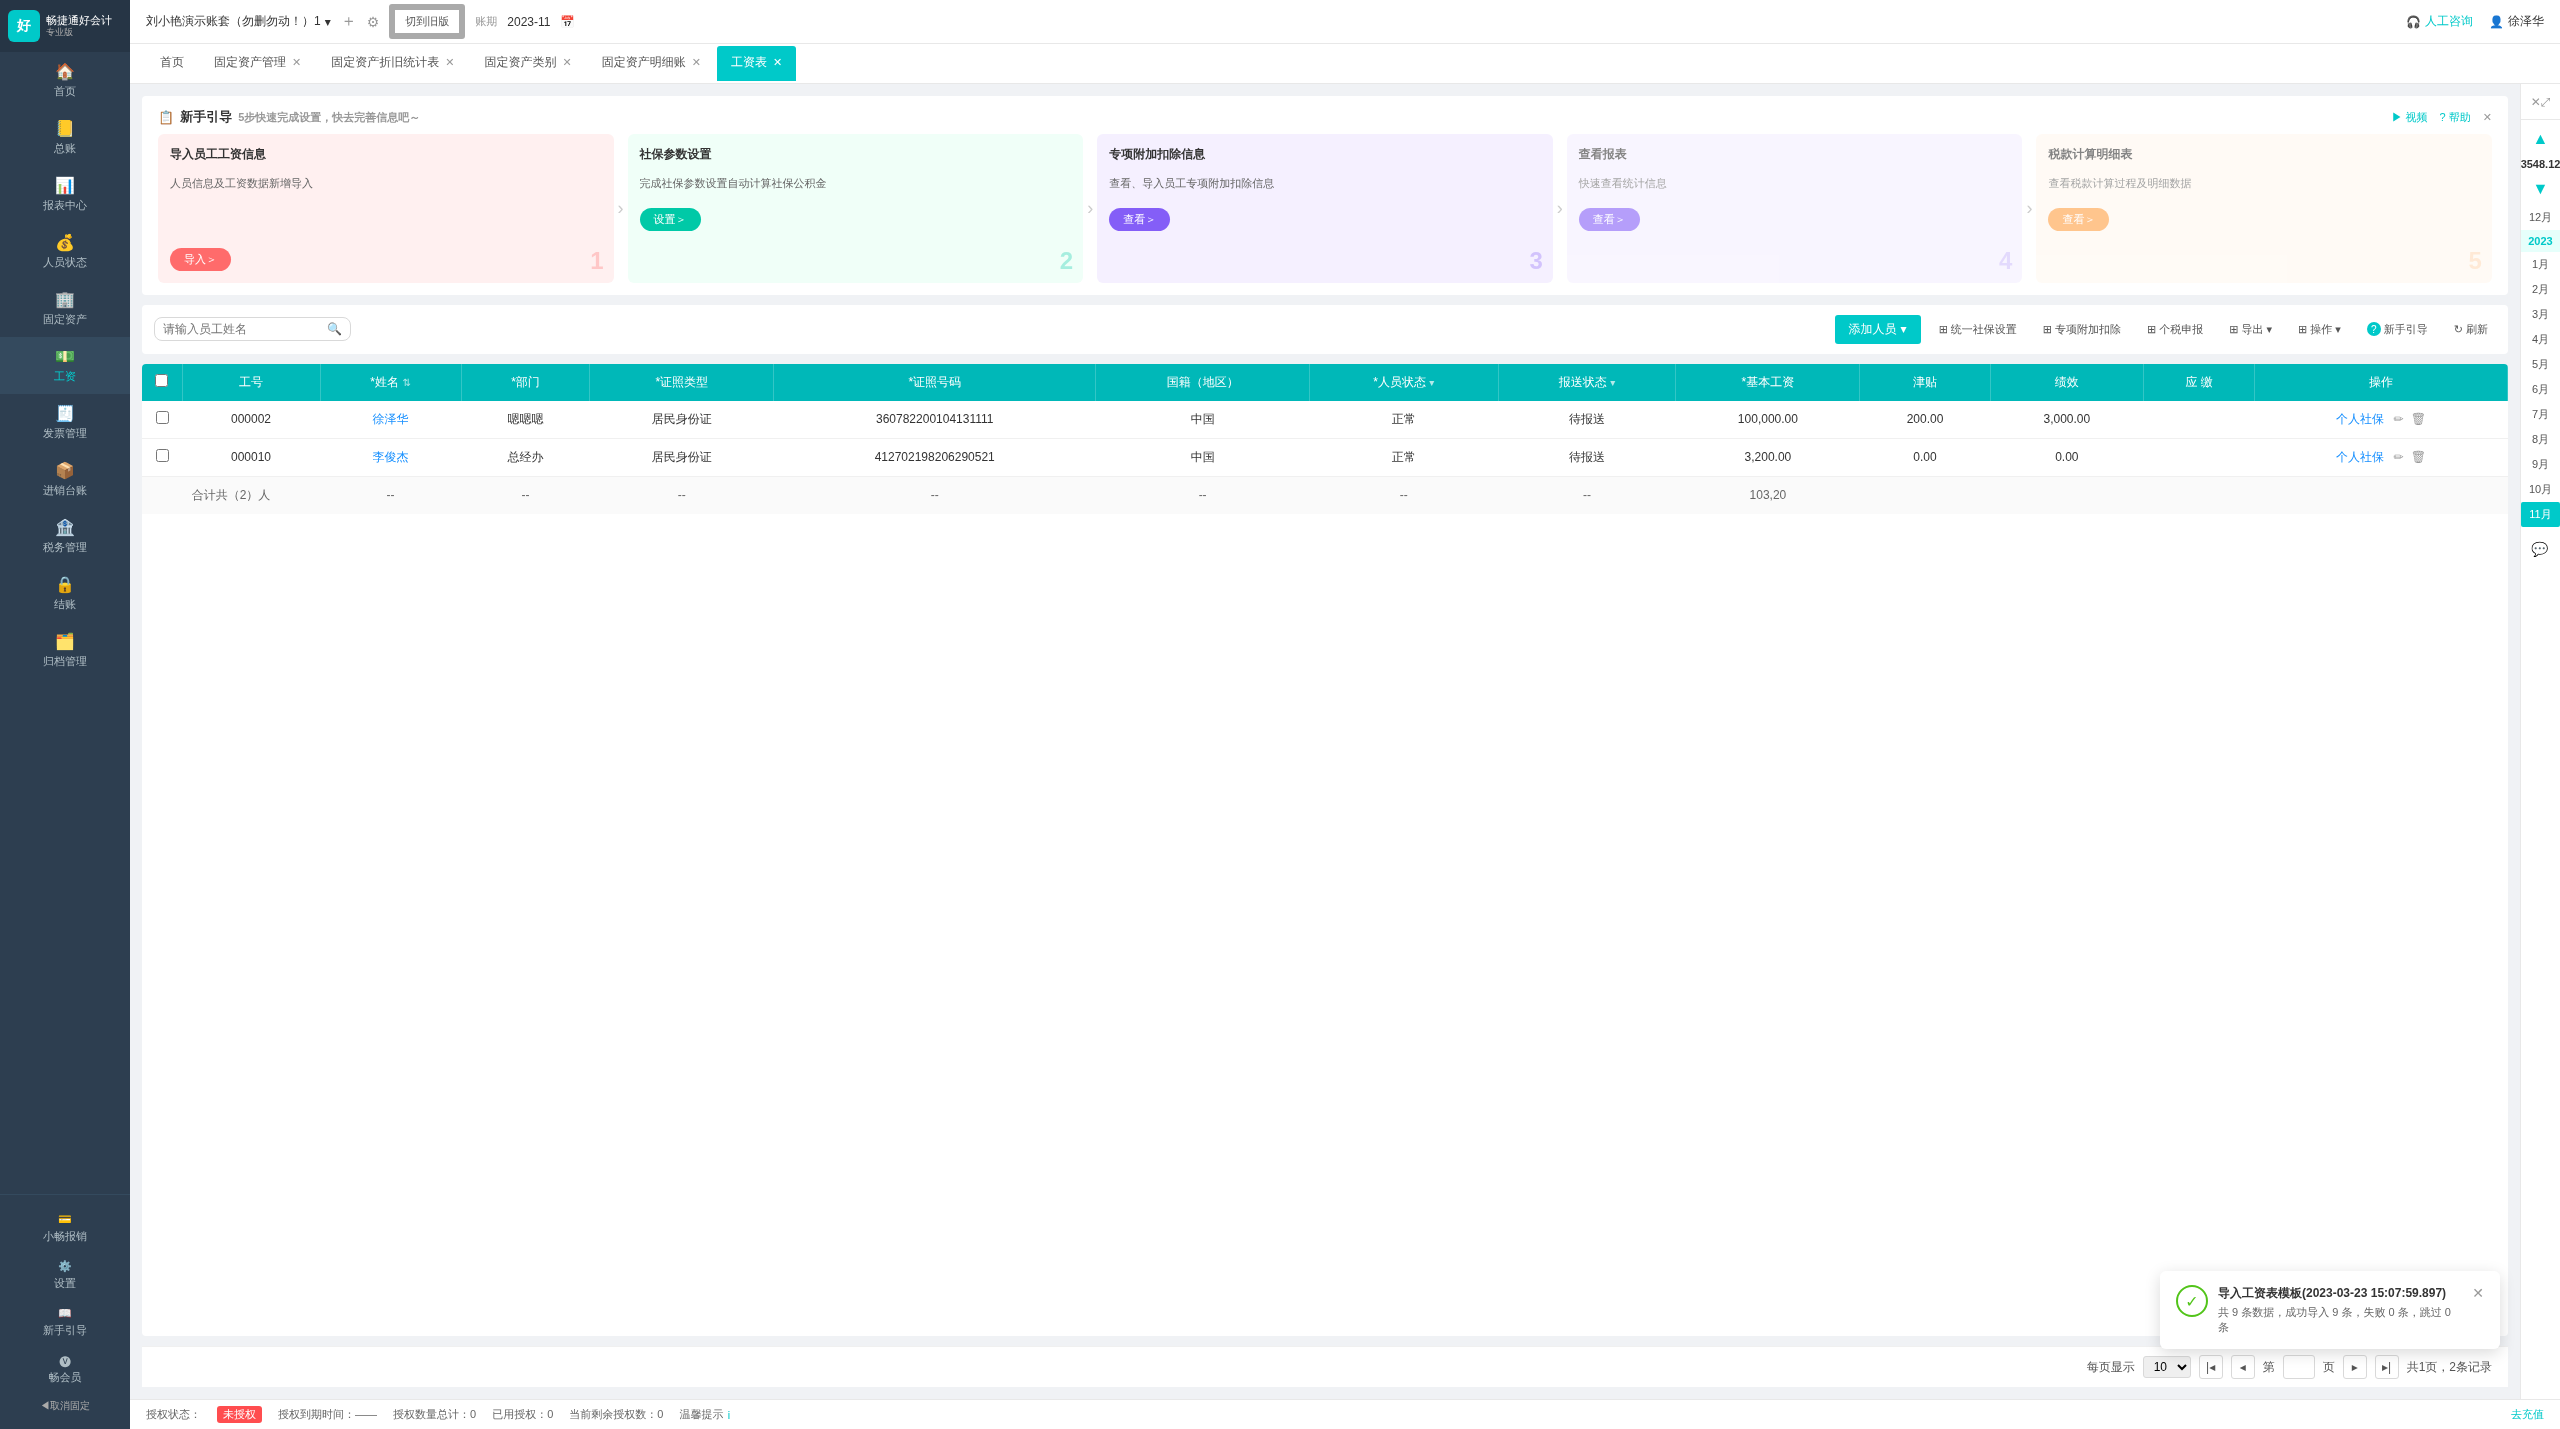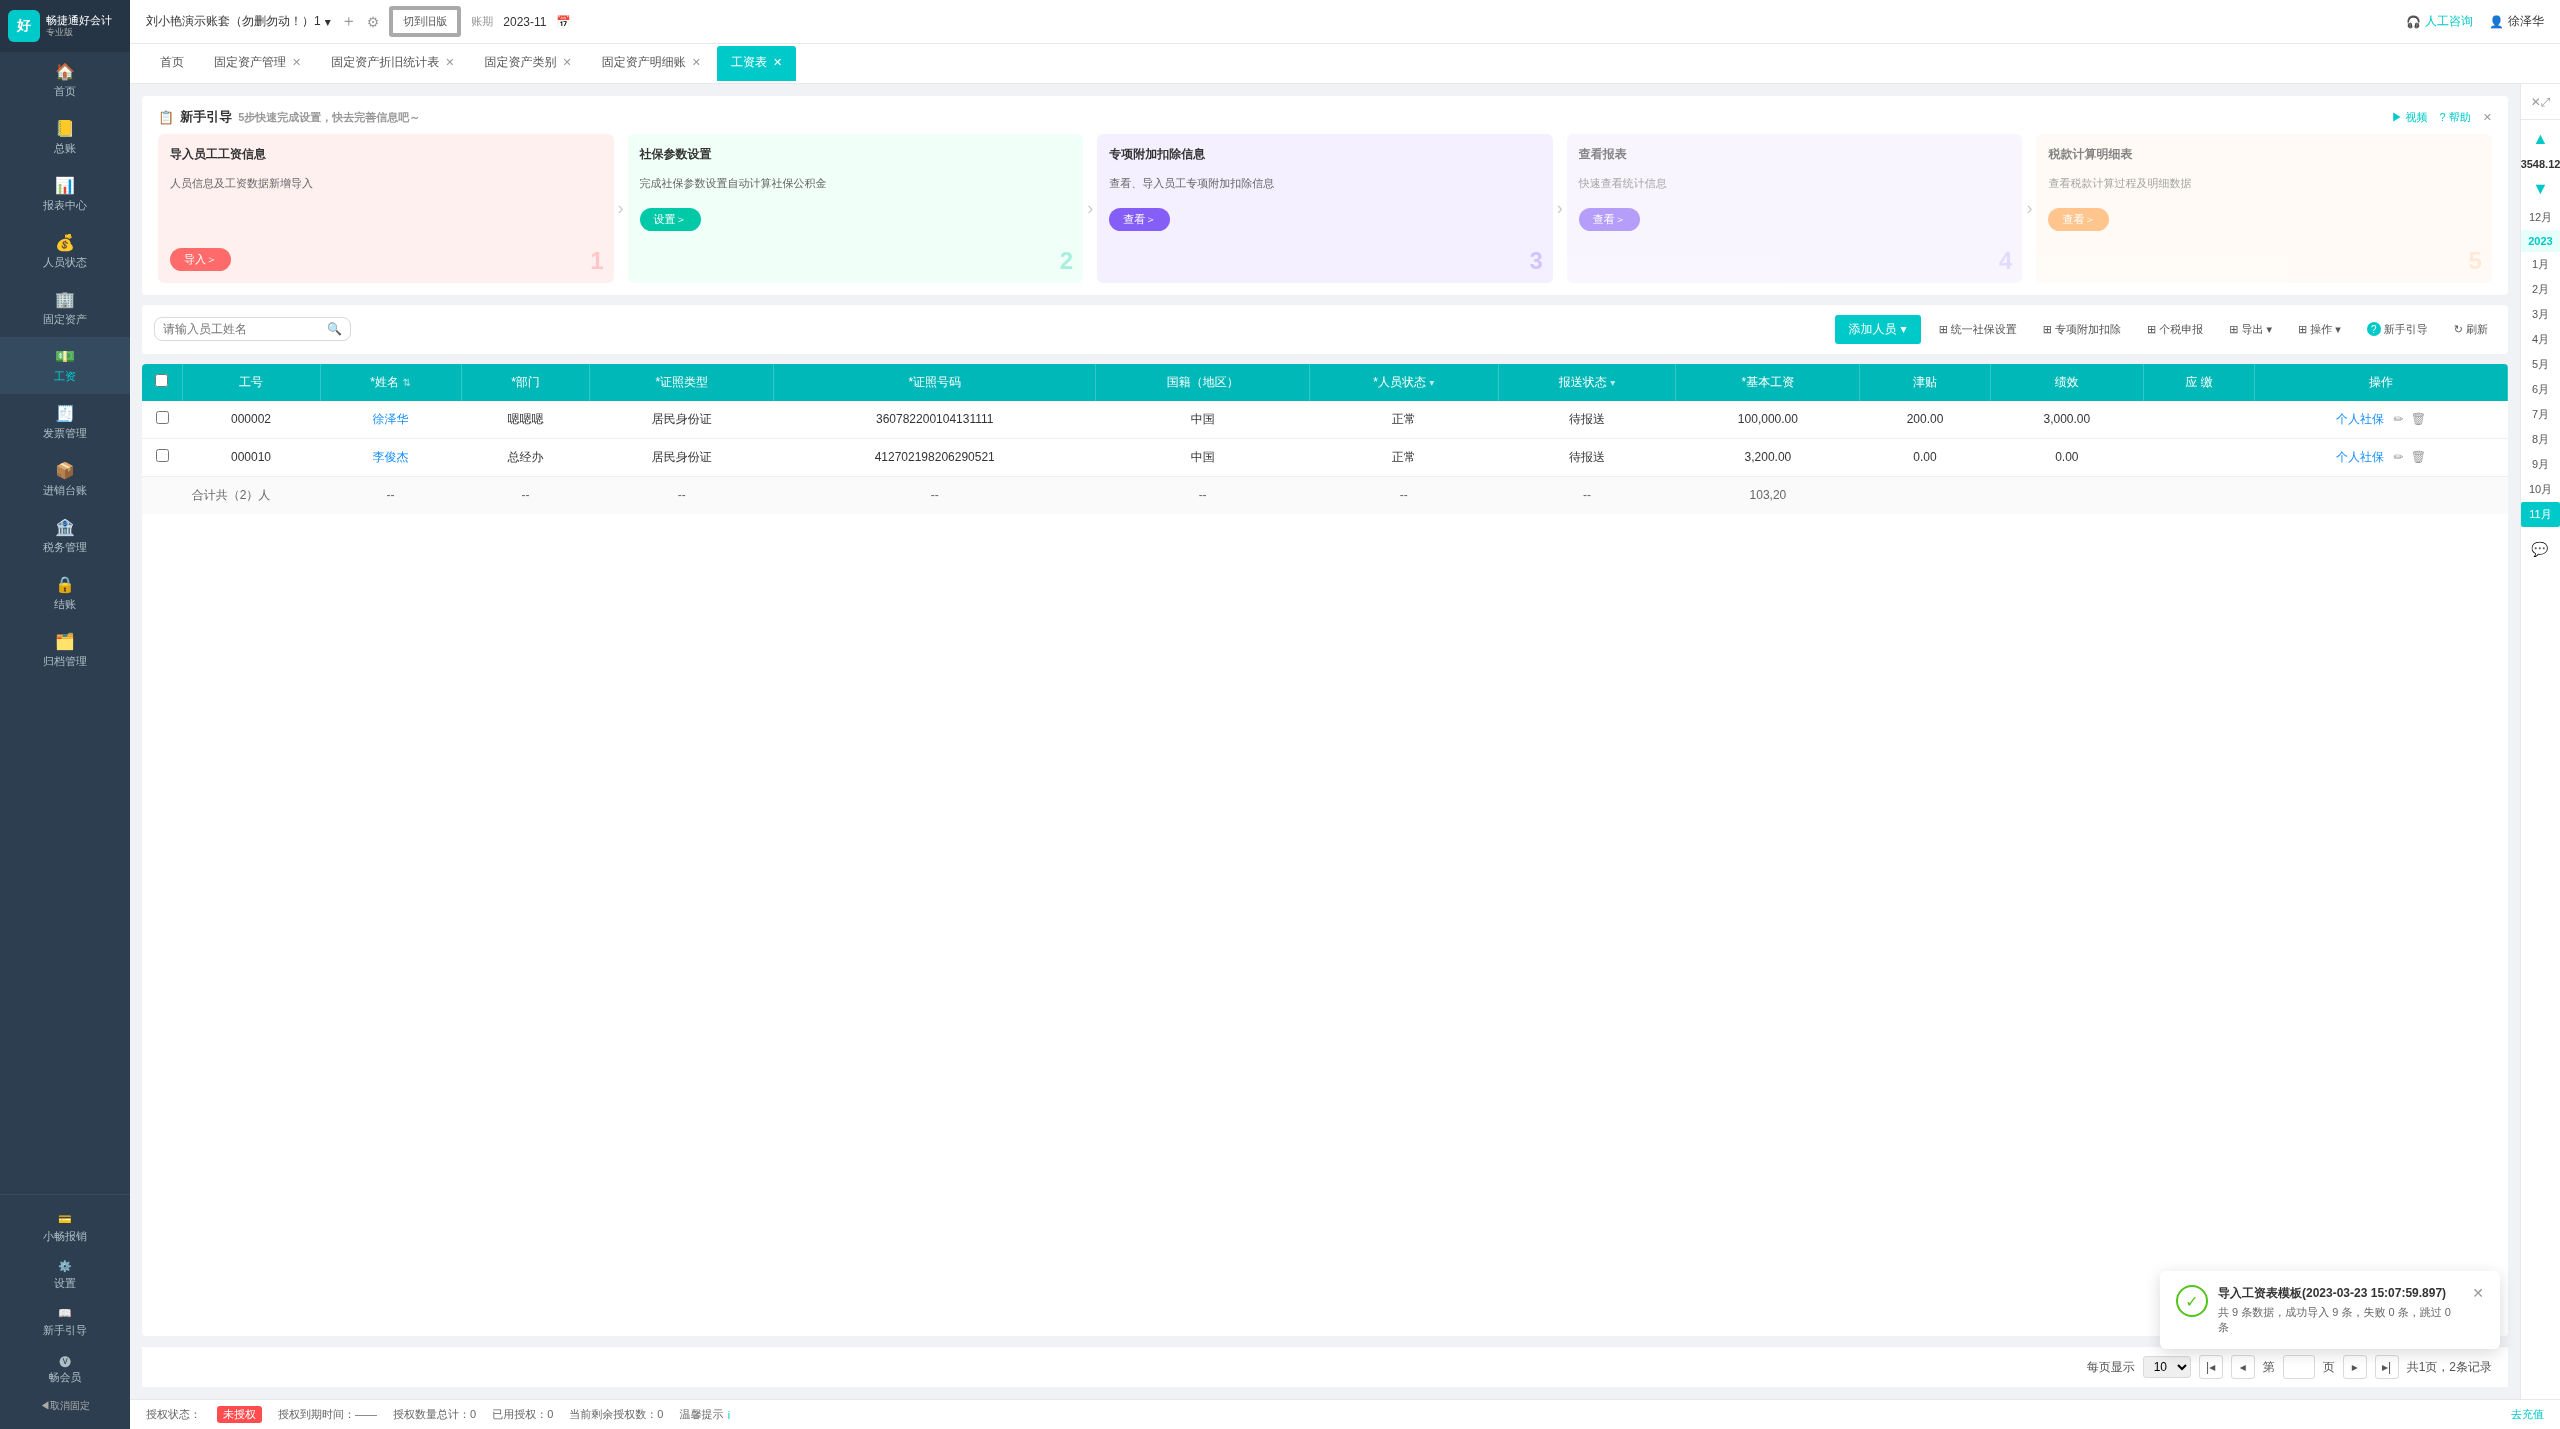--- a/index.html
+++ b/index.html
@@ -58,21 +58,21 @@
     .topbar {
       background: white;
       border-bottom: 1px solid #e8e8e8;
       padding: 0 16px;
       height: 44px;
       display: flex; align-items: center; gap: 10px;
       flex-shrink: 0;
     }
     .topbar-account { color: #333; font-size: 12px; cursor: pointer; display: flex; align-items: center; gap: 4px; }
     .topbar-btn {
-      padding: 4px 10px; border: 4px solid #4c1d95; border-radius: 3px;
+      padding: 4px 10px; border: 6px solid #4c1d95; border-radius: 3px;
       background: white; cursor: pointer; font-size: 11px; color: #555;
     }
     .topbar-btn.old { background: #fff; border-color: #aaa; }
     .topbar-right { margin-left: auto; display: flex; align-items: center; gap: 16px; }
     .topbar-right .consult { color: #00c9c9; font-size: 12px; cursor: pointer; display: flex; align-items: center; gap: 4px; }
     .topbar-right .user { font-size: 12px; color: #333; display: flex; align-items: center; gap: 4px; cursor: pointer; }
 
     
     .tabs {
       background: white;

